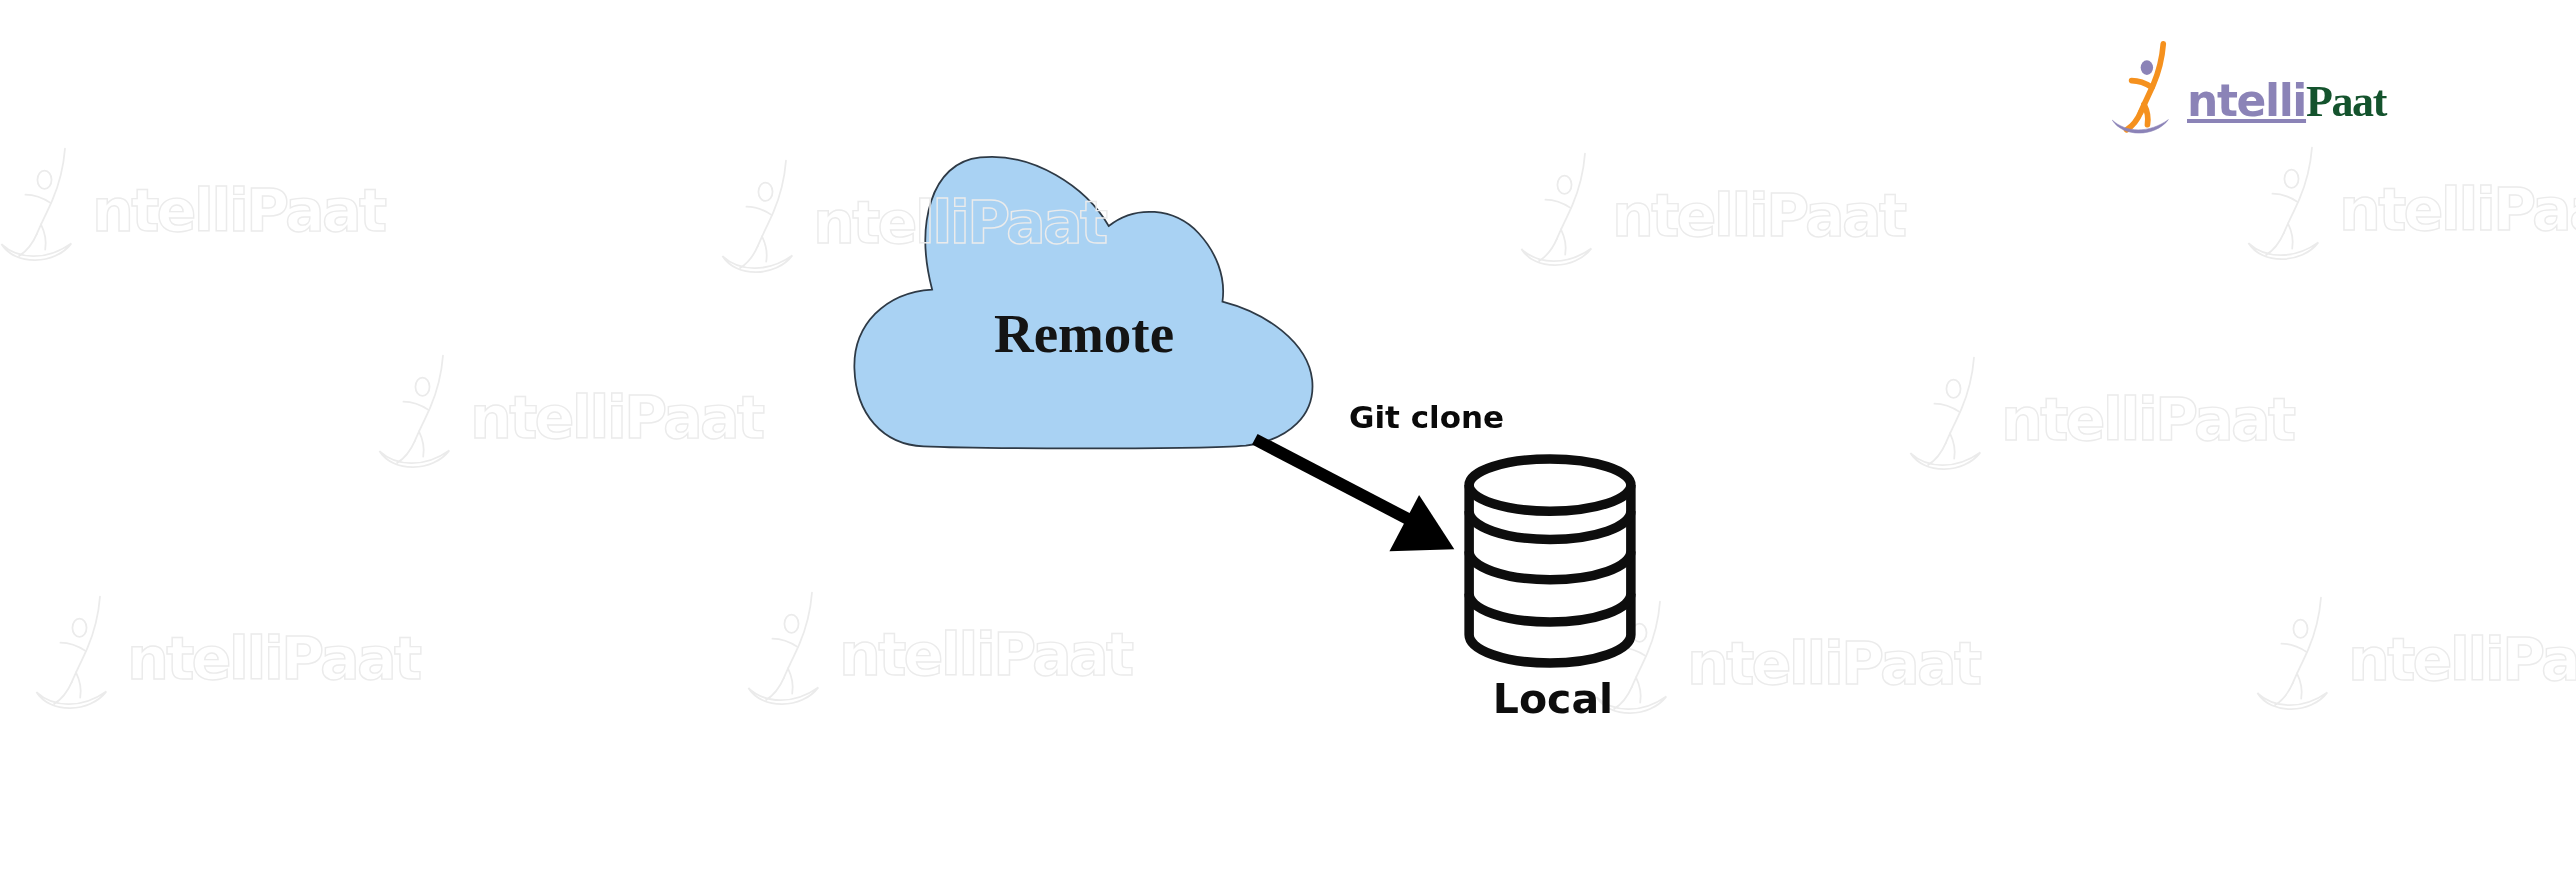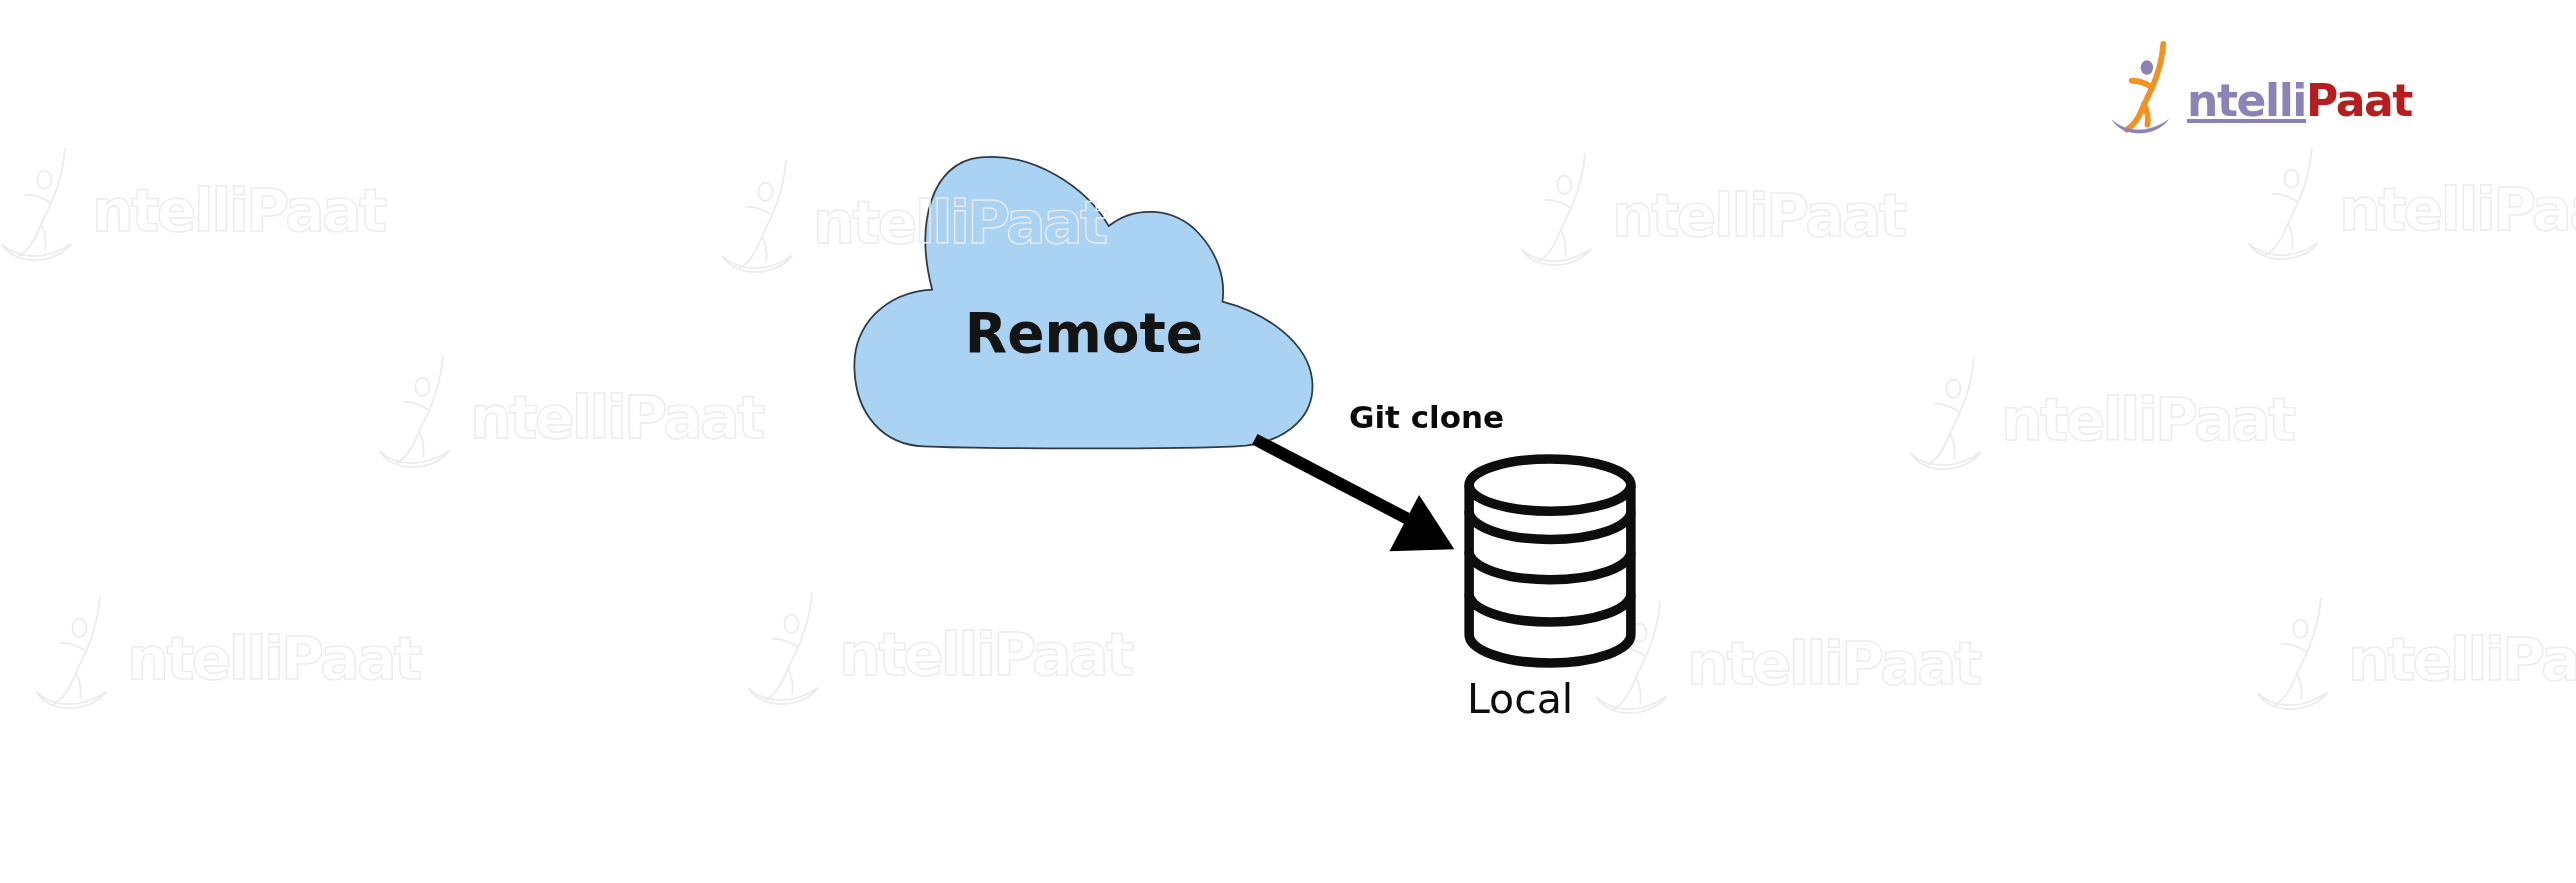--- a/index.html
+++ b/index.html
@@ -41,57 +41,58 @@
   }
 
   
   .cloud-svg { left: 853px; top: 155px; width: 462px; height: 298px; }
   .remote-label {
     left: 853px; top: 306px; width: 462px;
     text-align: center;
     font-size: 55px; line-height: 55px;
     font-weight: 600;
     color: #141414;
+    font-family: Liberation Serif, serif;
   }
 
   
   .arrow-svg { left: 1237px; top: 423px; width: 233px; height: 141px; }
   .arrow-label {
     left: 1349px; top: 402px;
     font-size: 31px; line-height: 31px;
     font-weight: 600;
     color: #0a0a0a;
     white-space: nowrap;
   }
 
   
   .db-svg { left: 1464px; top: 454px; width: 172px; height: 214px; }
   .db-stroke { fill: none; stroke: #0d0d0d; stroke-width: 13.5; }
   .local-label {
     left: 1467px; top: 679px; width: 172px;
-    text-align: left;
+    text-align: center;
     font-size: 41px; line-height: 41px;
-    font-weight: 400;
+    font-weight: 700;
     color: #0d0d0d;
   }
 
   
   .logo { left: 2104px; top: 28px; width: 339px; height: 113px; }
   .lg-fig { position: absolute; left: 7px; top: 12.7px; width: 91px; height: 99px; }
   .lg-limb { fill: none; stroke-width: 10; stroke-linecap: round; }
   .lg-text {
     position: absolute;
     left: 83px; top: 51px;
     font-size: 44px; line-height: 44px;
     font-weight: 700;
     letter-spacing: -1.4px;
     white-space: nowrap;
   }
   .lg-p1 { color: #8b83b7; text-decoration: underline; }
-  .lg-p2 { color: #b91c1c; }
+  .lg-p2 { color: #14532d; font-family: Liberation Serif, serif; }
 
   .defs-holder { position: absolute; width: 0; height: 0; overflow: hidden; }
 </style>
 </head>
 <body>
 
 <div class="canvas">
 
   <svg class="defs-holder" aria-hidden="true">
     <defs>

